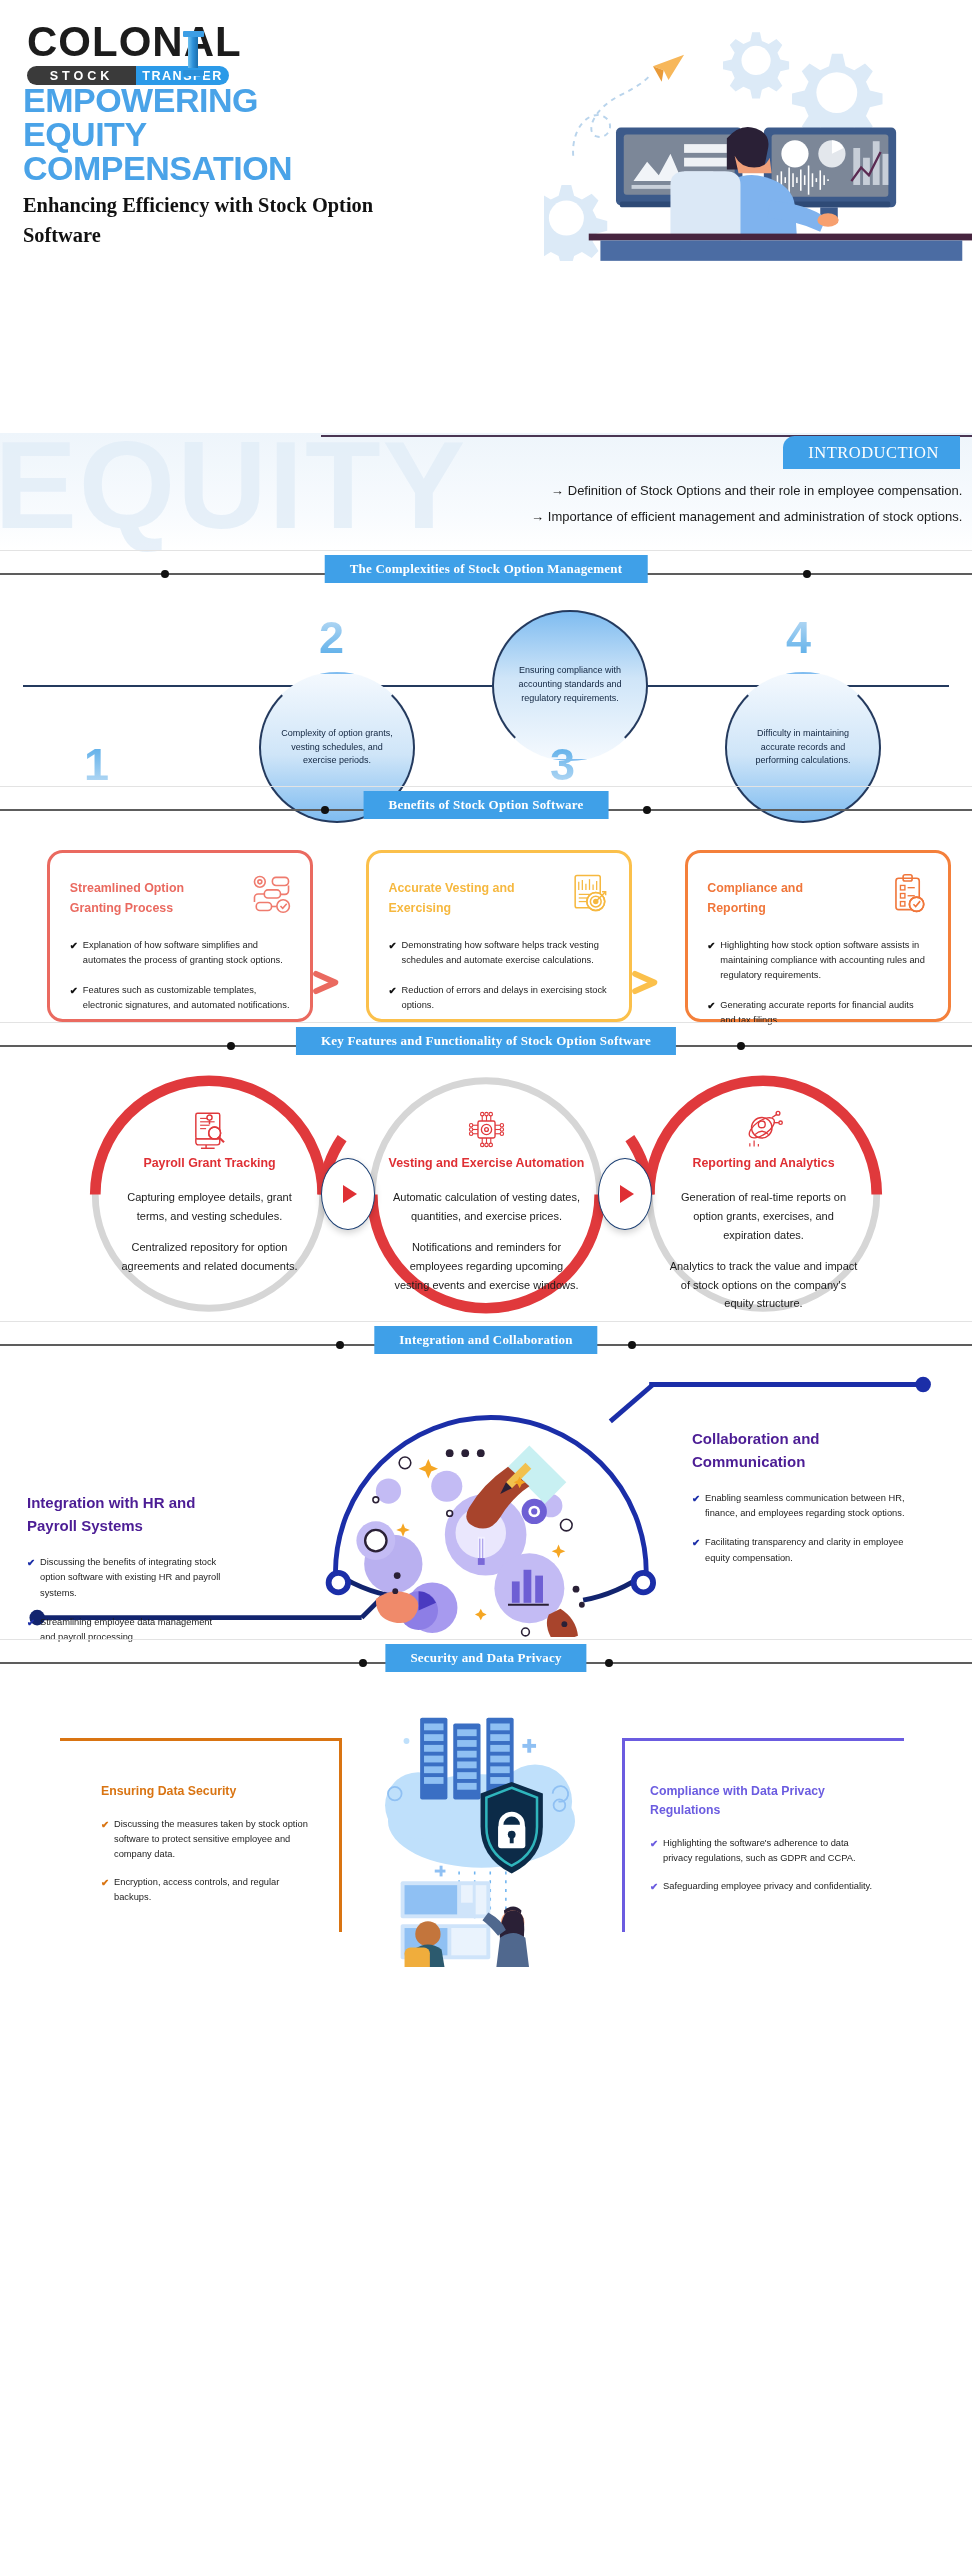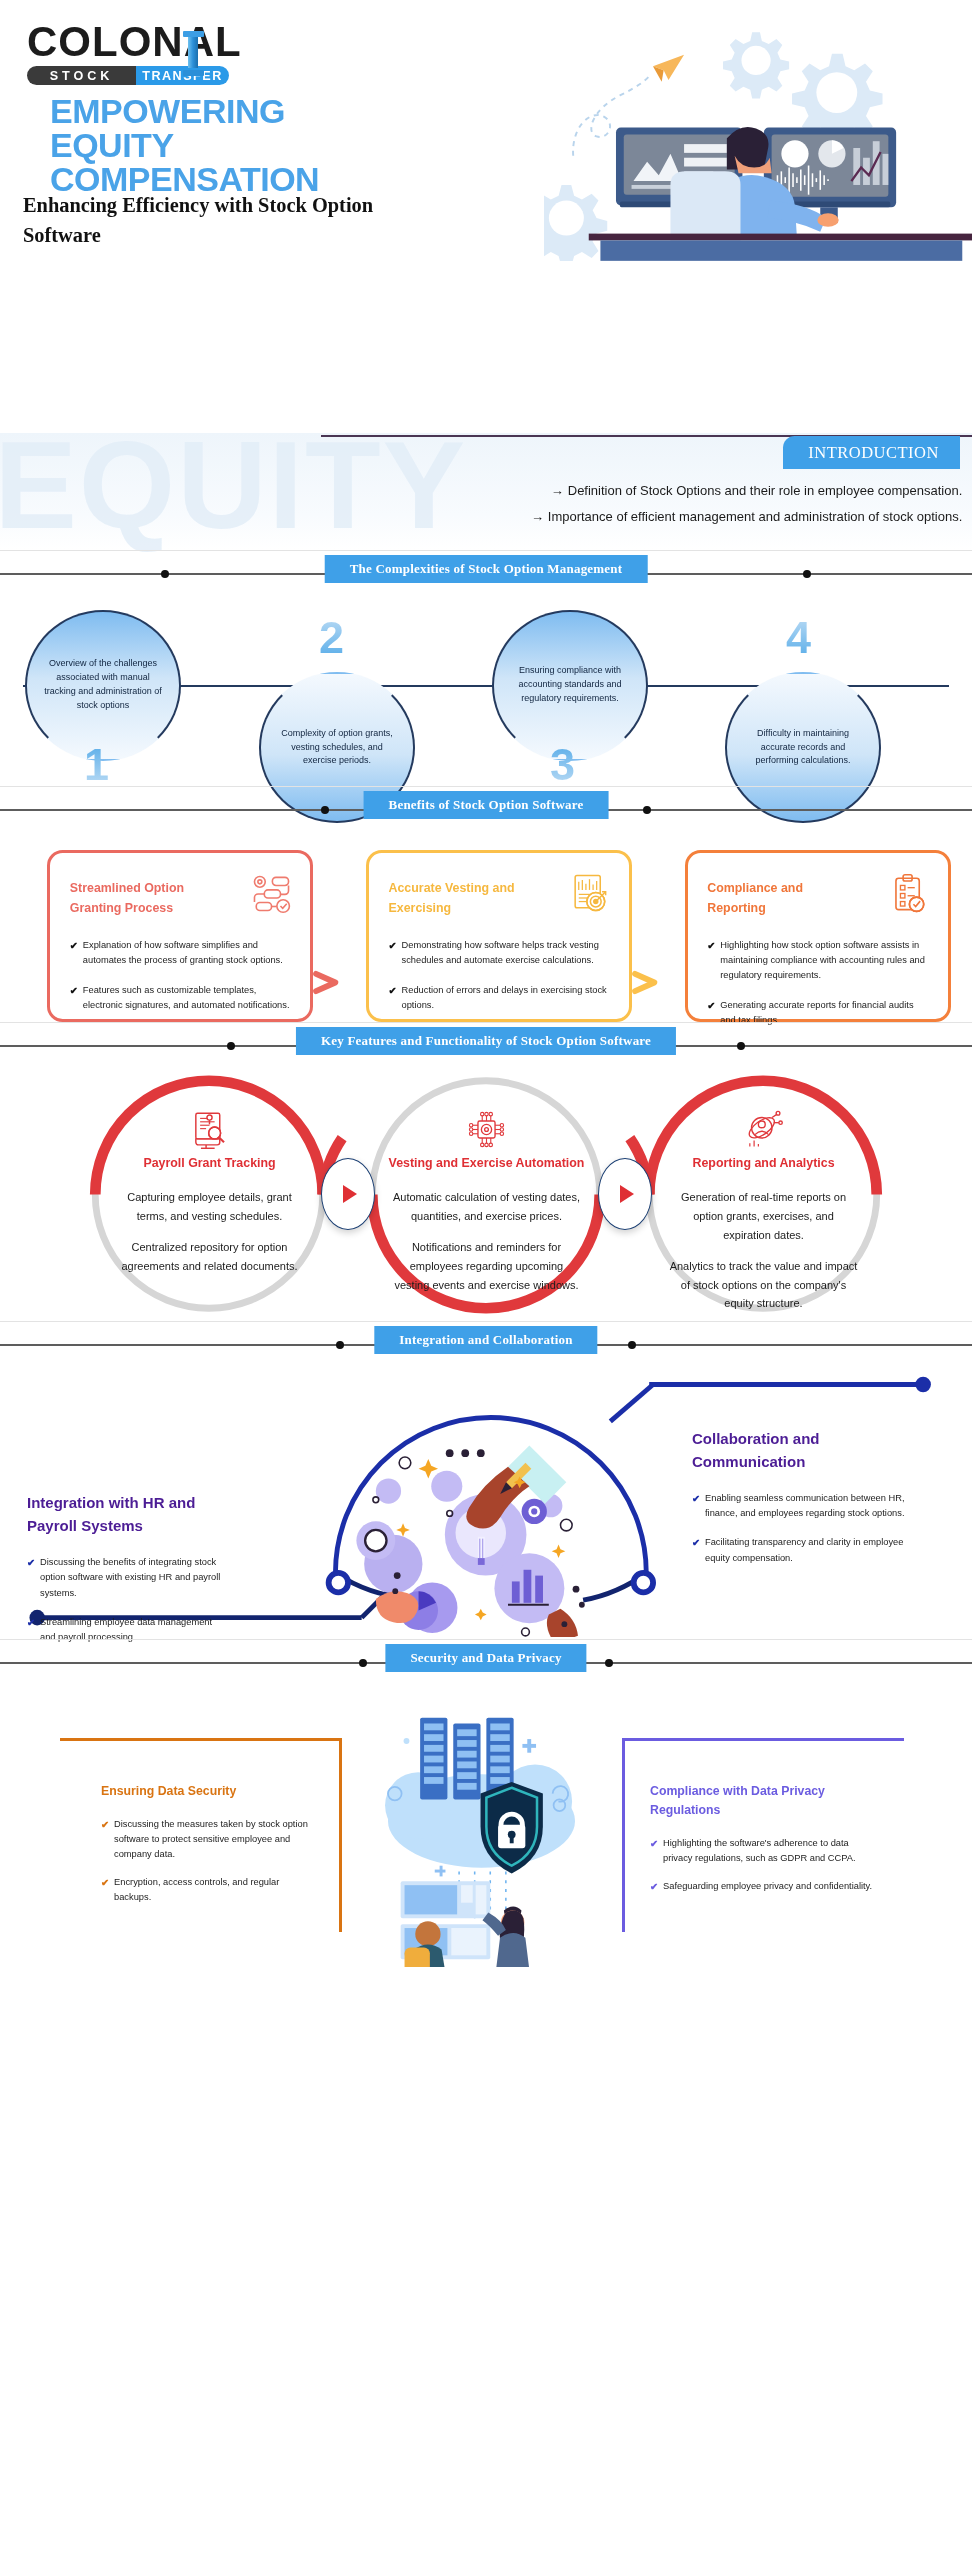--- a/index.html
+++ b/index.html
@@ -22,21 +22,21 @@
   .pillar .cap { position:absolute; left:-2.9px; top:0; width:21.4px; height:5.8px; background:#3c9ee5; border-radius:1px;}
   .pillar .shaft { position:absolute; left:2.9px; top:5.8px; width:9.7px; height:31px;
       background: linear-gradient(90deg,#6fc2f0 0%,#2b8fd8 50%,#1a6fae 100%); }
   .pillar .base { position:absolute; left:-2.9px; bottom:0; width:21.4px; height:5.8px; background:#2b8fd8; border-radius:1px;}
   .logo-bottom { margin-top: 2.9px; display: flex; height: 19px; width: 202px; border-radius: 10.7px; overflow: hidden; }
   .logo-stock { flex: 0 0 109px; background: #3a3a3a; color: #fff; font-size: 12.6px; font-weight: 700;
                 letter-spacing: 3.9px; display: flex; align-items: center; justify-content: center; }
   .logo-transfer { flex: 1; background: #2b9ae8; color: #fff; font-size: 12.6px; font-weight: 700;
                 letter-spacing: 1.5px; display: flex; align-items: center; justify-content: center; }
 
-  .hero-title { position: absolute; left: 23px; top: 94px; width: 408px; margin-left: 27px; }
+  .hero-title { position: absolute; left: 23px; top: 83px; width: 408px; }
   .hero-title .line { font-size: 34px; font-weight: 800; color: #4aa3e8; line-height: 1.0;
                       letter-spacing: -0.5px; text-transform: uppercase; }
   .hero-sub { position: absolute; left: 23px; top: 191px; width: 389px; font-family: "Liberation Serif", serif;
               font-size: 20.4px; font-weight: 700; color: #111; line-height: 1.45; }
 
   
   .hero-art { position: absolute; right: 0; top: 0; width: 428px; height: 261px; }
 
   
   .band { position: relative; height: 117px; background: linear-gradient(180deg,#eef5fb 0%, #f8fbfe 70%, #ffffff 100%); }
@@ -252,25 +252,20 @@
     <div class="sec-head">
       <div class="sec-line"></div>
       <div class="sec-pill">The Complexities of Stock Option Management</div>
       <span class="dot" style="left:161px"></span>
       <span class="dot" style="right:161px"></span>
     </div>
 
     <div class="cx">
       <div class="cx-axis"></div>
 
-      <div class="cx-node" style="left:25px; top:13.6px">
-        <div class="bubble up">
-          <div class="txt">Overview of the challenges associated with manual tracking and administration of stock options</div>
-        </div>
-      </div>
       <div class="cx-num" style="left:84px; top:146px">1</div>
 
       <div class="cx-node" style="left:259px; top:76px">
         <div class="bubble" style="border:2.1px solid #243a5e; border-top-color:transparent;
              background:linear-gradient(0deg,#7fbcf0 0%, #cfe5f8 45%, #f4f9fe 100%);">
           <div class="txt">Complexity of option grants, vesting schedules, and exercise periods.</div>
         </div>
       </div>
       <div class="cx-num" style="left:319px; top:19.4px; background:linear-gradient(0deg,#55abe8 0%,#bcdcf5 100%); -webkit-background-clip:text; background-clip:text;">2</div>
 

